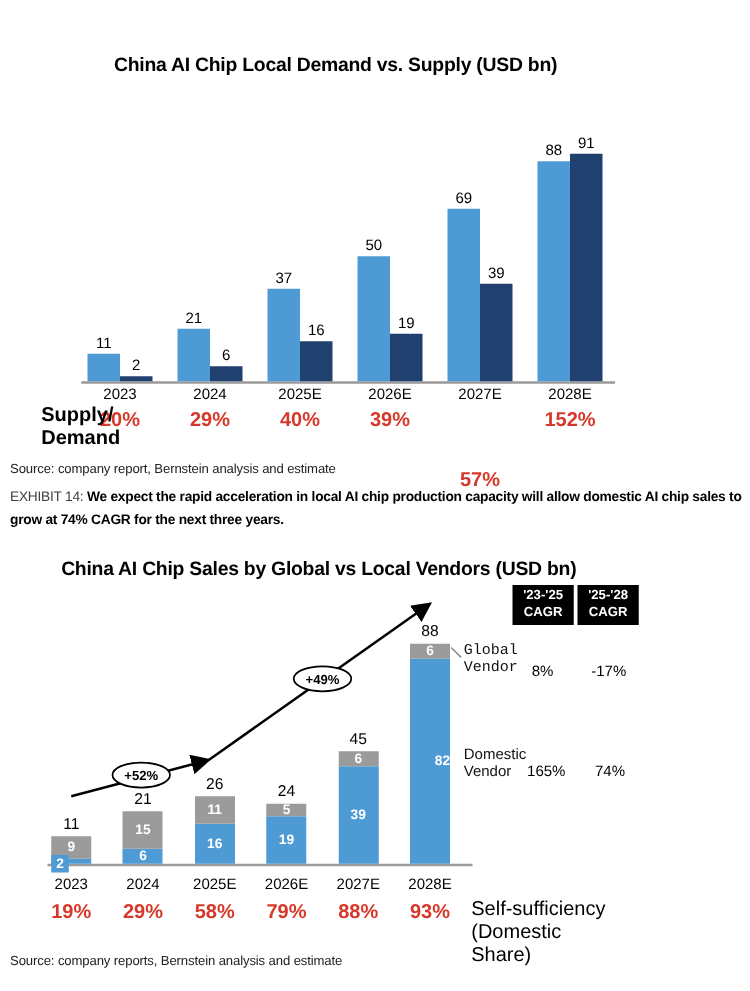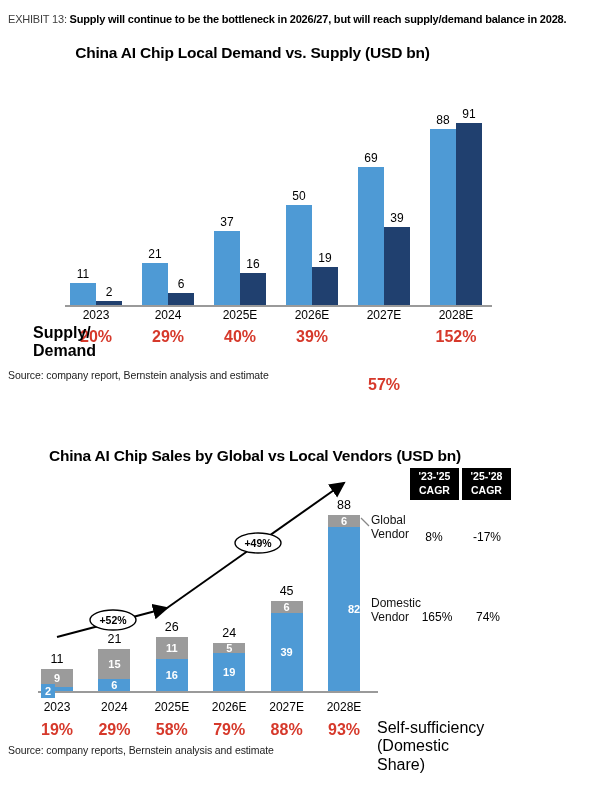--- a/index.html
+++ b/index.html
@@ -42,26 +42,22 @@
   .vendor-label{position:absolute;font-size:12px;color:#111;line-height:1.15;}
   .cagr-val{position:absolute;width:44px;text-align:center;font-size:12px;color:#000;}
 
   svg{position:absolute;left:0;top:0;}
 </style>
 </head>
 <body>
 
 <div class="page">
 
-  <div class="caption" style="top:11px;">
-    <span class="exlabel">EXHIBIT 13:</span>
-    <span class="extext">Supply will continue to be the bottleneck in 2026/27, but will reach supply/demand balance in 2028.</span>
-  </div>
 
-  <div class="chart-title" style="top:44px;left:0;width:505px;">China AI Chip Local Demand vs. Supply (USD bn)</div>
+  <div class="chart-title" style="top:44px;left:16px;width:505px;">China AI Chip Local Demand vs. Supply (USD bn)</div>
 
   <div class="plot" id="plot1" style="top:95px;height:210px;">
     <div class="axis" style="left:65px;width:427px;"></div>
   <div class="bar" style="left: 70px; bottom: 0px; width: 26px; height: 22px; background: rgb(78, 154, 213);"></div>
       <div class="bar" style="left: 96px; bottom: 0px; width: 26px; height: 4px; background: rgb(32, 64, 111);"></div>
       <div class="blab" style="left: 63px; bottom: 24px;">11</div>
       <div class="blab" style="left: 89px; bottom: 6px;">2</div>
       <div class="bar" style="left: 142px; bottom: 0px; width: 26px; height: 42px; background: rgb(78, 154, 213);"></div>
       <div class="bar" style="left: 168px; bottom: 0px; width: 26px; height: 12px; background: rgb(32, 64, 111);"></div>
       <div class="blab" style="left: 135px; bottom: 44px;">21</div>
@@ -97,20 +93,24 @@
       <div class="plab" style="left: 138px;">29%</div>
       <div class="plab" style="left: 210px;">40%</div>
       <div class="plab" style="left: 282px;">39%</div>
       <div class="plab" style="left: 354px; margin-top: 48px;">57%</div>
       <div class="plab" style="left: 426px;">152%</div>
     </div>
   <div class="rowlabel-red" style="left:33px;top:324px;width:56px;">Supply/ Demand</div>
 
   <div class="source" style="top:369px;">Source: company report, Bernstein analysis and estimate</div>
 
+  <div class="caption" style="top:390px;">
+    <span class="exlabel">EXHIBIT 14:</span>
+    <span class="extext">We expect the rapid acceleration in local AI chip production capacity will allow domestic AI chip sales to grow at 74% CAGR for the next three years.</span>
+  </div>
 
   <div class="chart-title" style="top:447px;left:15px;width:480px;">China AI Chip Sales by Global vs Local Vendors (USD bn)</div>
 
   <div class="plot" id="plot2" style="top:473px;height:218px;">
     <div class="axis" style="left:38px;width:340px;"></div>
     <svg width="600" height="218" viewBox="0 0 600 218">
       <defs>
         <marker id="ah" markerWidth="9" markerHeight="9" refX="7" refY="4" orient="auto">
           <path d="M0,0 L8,4 L0,8 z" fill="#000"></path>
         </marker>
@@ -151,21 +151,21 @@
       <div class="bar" style="left: 328px; bottom: 0px; width: 32px; height: 164px; background: rgb(78, 154, 213);"></div>
       <div class="bar" style="left: 328px; bottom: 164px; width: 32px; height: 12px; background: rgb(155, 155, 155);"></div>
       <div class="seglab" style="left: 328px; width: 52px; bottom: 75px;">82</div>
       <div class="seglab" style="left: 328px; width: 32px; bottom: 163px;">6</div>
       <div class="blab2" style="left: 324px; bottom: 179px;">88</div>
     </div>
 
   <div class="cagr-box" style="left:410px;top:468px;">'23-'25 CAGR</div>
   <div class="cagr-box" style="left:462px;top:468px;">'25-'28 CAGR</div>
 
-  <div class="vendor-label" style="left:371px;top:514px;width:48px;">Global Vendor</div>
+  <div class="vendor-label" style="left:371px;top:514px;width:48px;font-family:Liberation Mono, monospace;">Global Vendor</div>
   <div class="cagr-val" style="left:412px;top:530px;">8%</div>
   <div class="cagr-val" style="left:465px;top:530px;">-17%</div>
 
   <div class="vendor-label" style="left:371px;top:597px;width:56px;">Domestic Vendor</div>
   <div class="cagr-val" style="left:415px;top:610px;">165%</div>
   <div class="cagr-val" style="left:466px;top:610px;">74%</div>
 
   <div class="xrow" id="xrow2" style="top:700px;">
       <div class="xlab" style="left: 27px;">2023</div>
       <div class="xlab" style="left: 84.4px;">2024</div>
@@ -177,15 +177,15 @@
   <div class="pctrow" id="pctrow2" style="top:721px;">
       <div class="plab" style="left: 27px;">19%</div>
       <div class="plab" style="left: 84.4px;">29%</div>
       <div class="plab" style="left: 141.8px;">58%</div>
       <div class="plab" style="left: 199.2px;">79%</div>
       <div class="plab" style="left: 256.6px;">88%</div>
       <div class="plab" style="left: 314px;">93%</div>
     </div>
   <div class="rowlabel-red" style="left:377px;top:719px;width:112px;font-weight:400;">Self-sufficiency (Domestic Share)</div>
 
-  <div class="source" style="top:744px;">Source: company reports, Bernstein analysis and estimate</div>
+  <div class="source" style="top:763px;">Source: company reports, Bernstein analysis and estimate</div>
 
 </div>
 
 </body></html>

